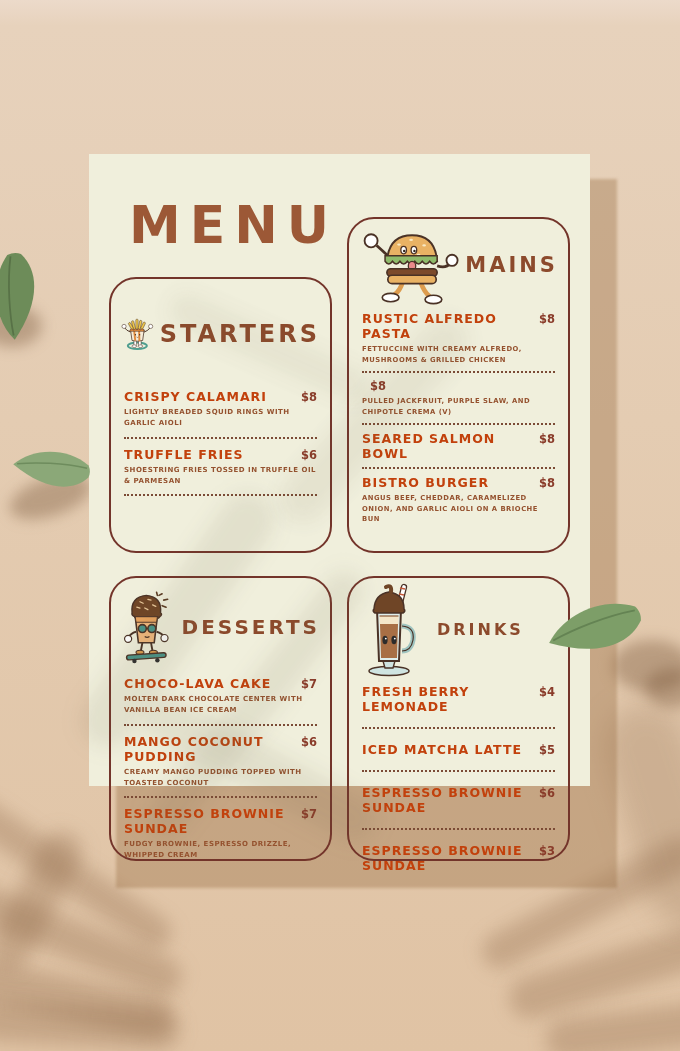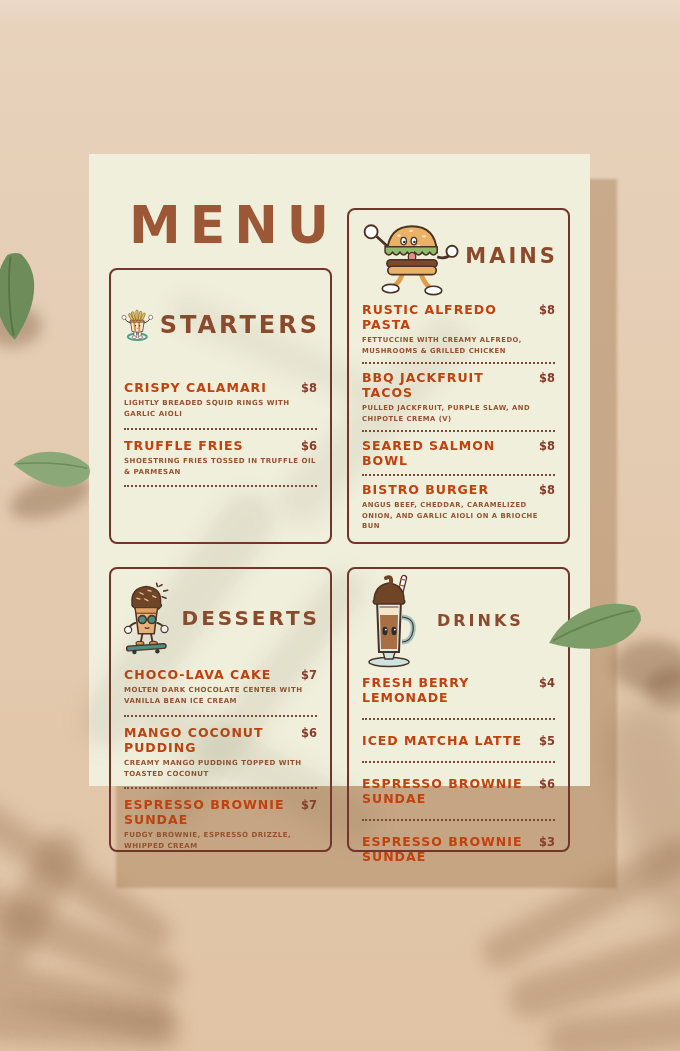--- a/index.html
+++ b/index.html
@@ -14,21 +14,21 @@
   .leafshadow{position:absolute;background:rgba(118,84,54,.38);filter:blur(7px);border-radius:50%;pointer-events:none;}
   .leaf{position:absolute;pointer-events:none;}
   
   .paper-shadow{position:absolute;left:116px;top:179px;width:501px;height:709px;background:rgba(160,118,78,.42);filter:blur(1.5px);z-index:1;}
   .paper{position:absolute;left:89px;top:154px;width:501px;height:632px;background:#f0efdc;z-index:2;}
   .menu-title{
     position:absolute;left:40px;top:8px;font-size:52px;font-weight:800;color:#9c5836;
     letter-spacing:9px;line-height:1.1;
   }
   .menu-box{
-    position:absolute;border:2.5px solid #73342a;border-radius:8px;box-sizing:border-box;
+    position:absolute;border:2.5px solid #73342a;border-radius:27px;box-sizing:border-box;margin-top:9px;
   }
   .box-starters{left:20px;top:114px;width:223px;height:276px;}
   .box-mains{left:258px;top:54px;width:223px;height:336px;}
   .box-desserts{left:20px;top:413px;width:223px;height:285px;}
   .box-drinks{left:258px;top:413px;width:223px;height:285px;}
   .box-header{display:flex;align-items:center;padding:6px 10px 0 10px;box-sizing:border-box;}
   .box-title{margin:0;font-weight:800;color:#8c4a2c;letter-spacing:3px;}
   .box-starters .box-title{font-size:24px;margin-left:6px;}
   .box-mains .box-title{font-size:21px;margin-left:4px;}
   .box-desserts .box-title{font-size:20px;margin-left:10px;}
@@ -149,21 +149,20 @@
           <div class="item">
             <div class="row">
               <span class="iname">RUSTIC ALFREDO PASTA</span>
               <span class="iprice">$8</span>
             </div>
             <div class="idesc">FETTUCCINE WITH CREAMY ALFREDO, MUSHROOMS &amp; GRILLED CHICKEN</div>
           </div>
           <div class="sep"></div>
           <div class="item">
             <div class="row">
-              <span class="iname">BBQ JACKFRUIT TACOS</span>
               <span class="iprice">$8</span>
             </div>
             <div class="idesc">PULLED JACKFRUIT, PURPLE SLAW, AND CHIPOTLE CREMA (V)</div>
           </div>
           <div class="sep"></div>
           <div class="item">
             <div class="row">
               <span class="iname">SEARED SALMON BOWL</span>
               <span class="iprice">$8</span>
             </div>

